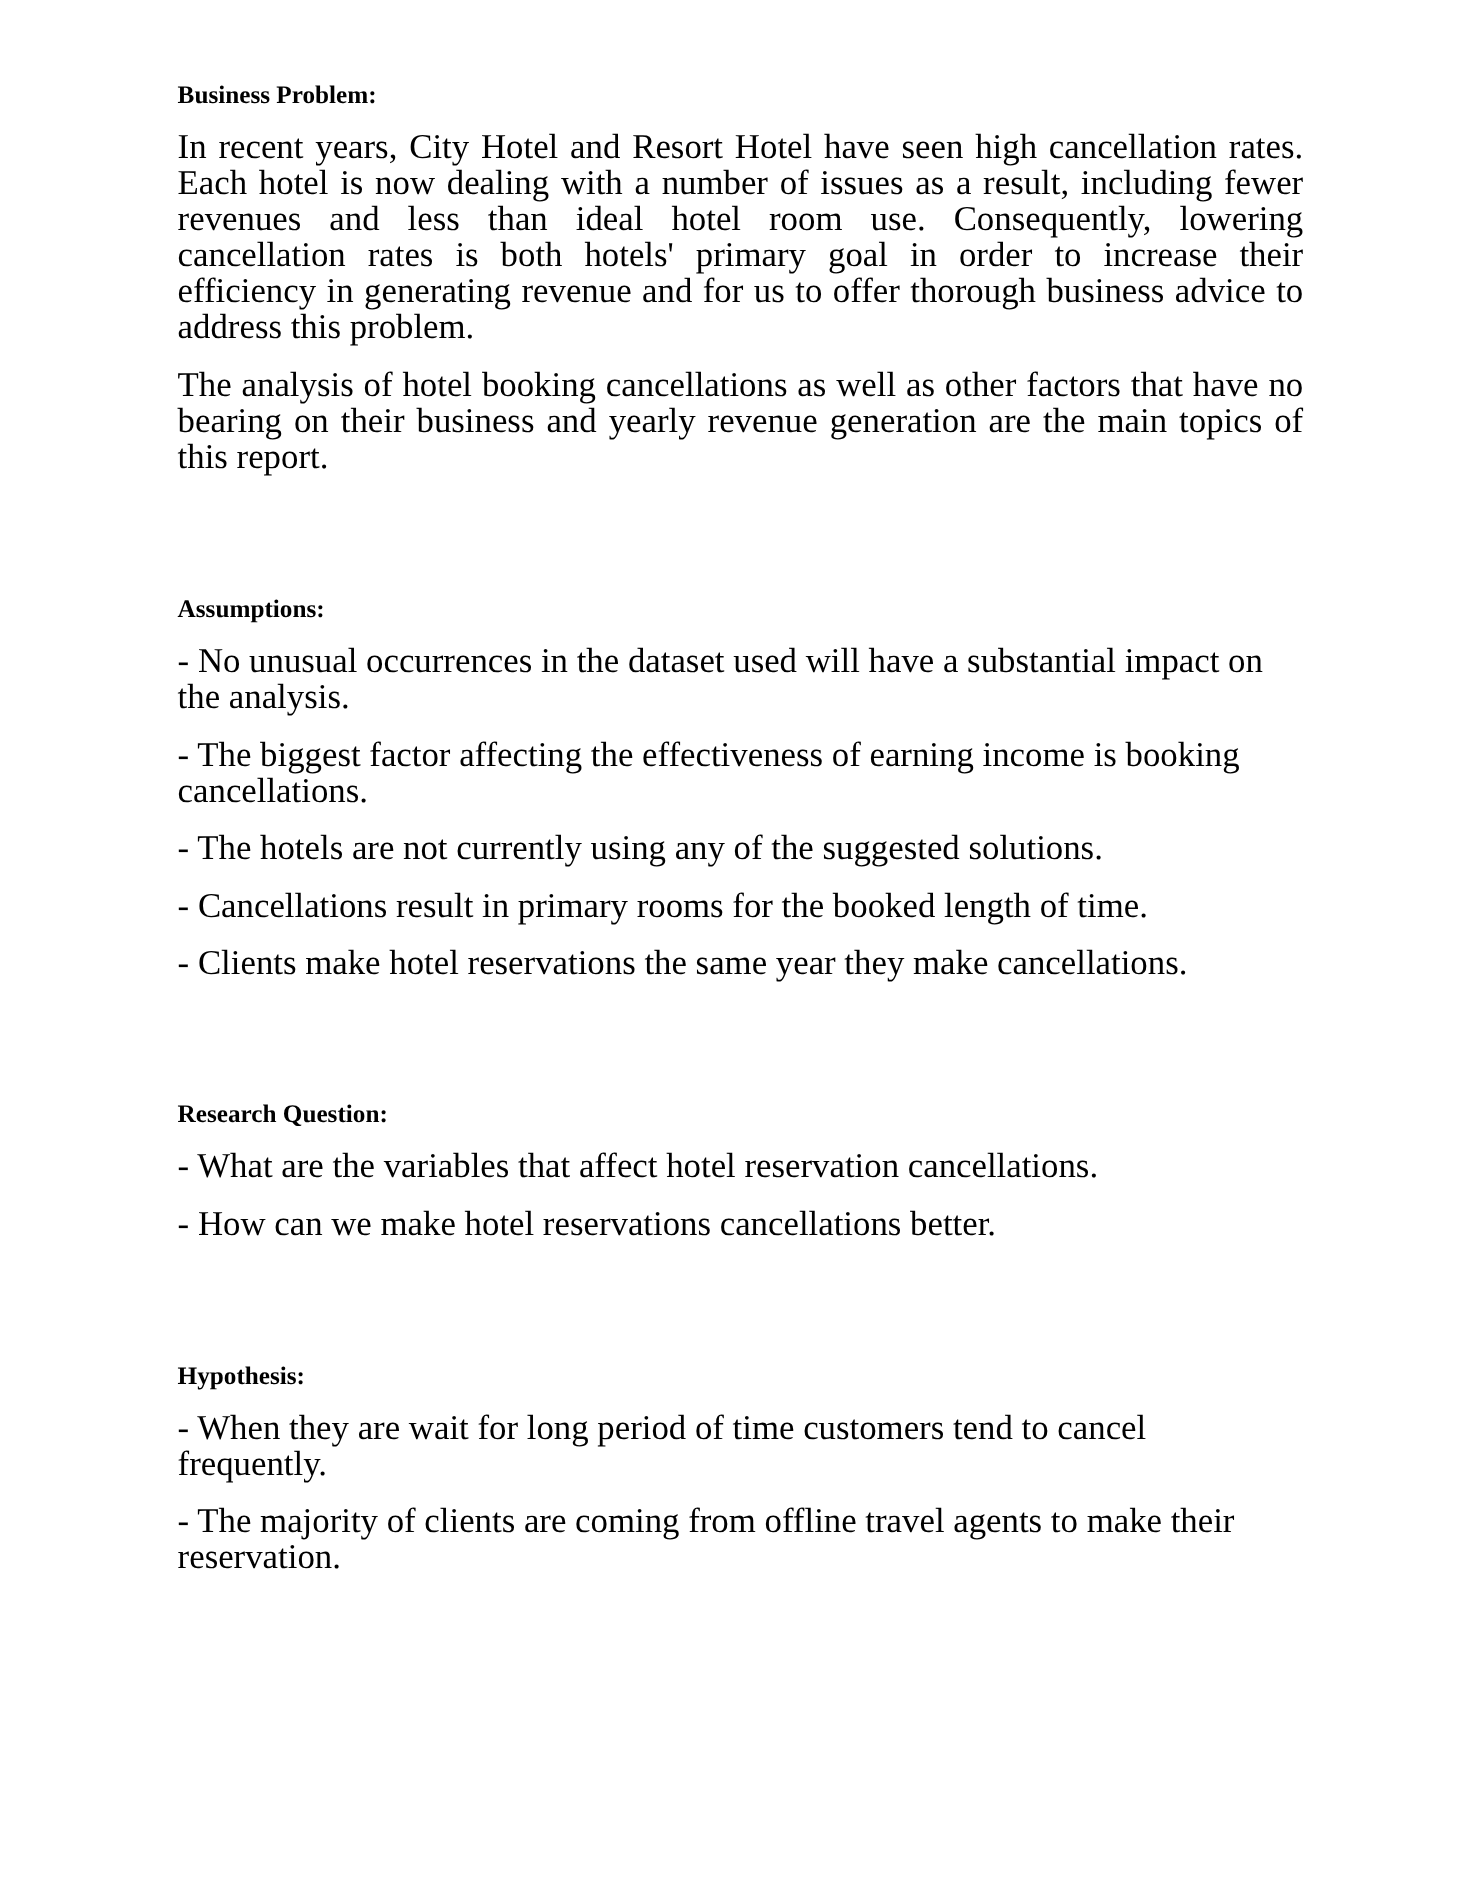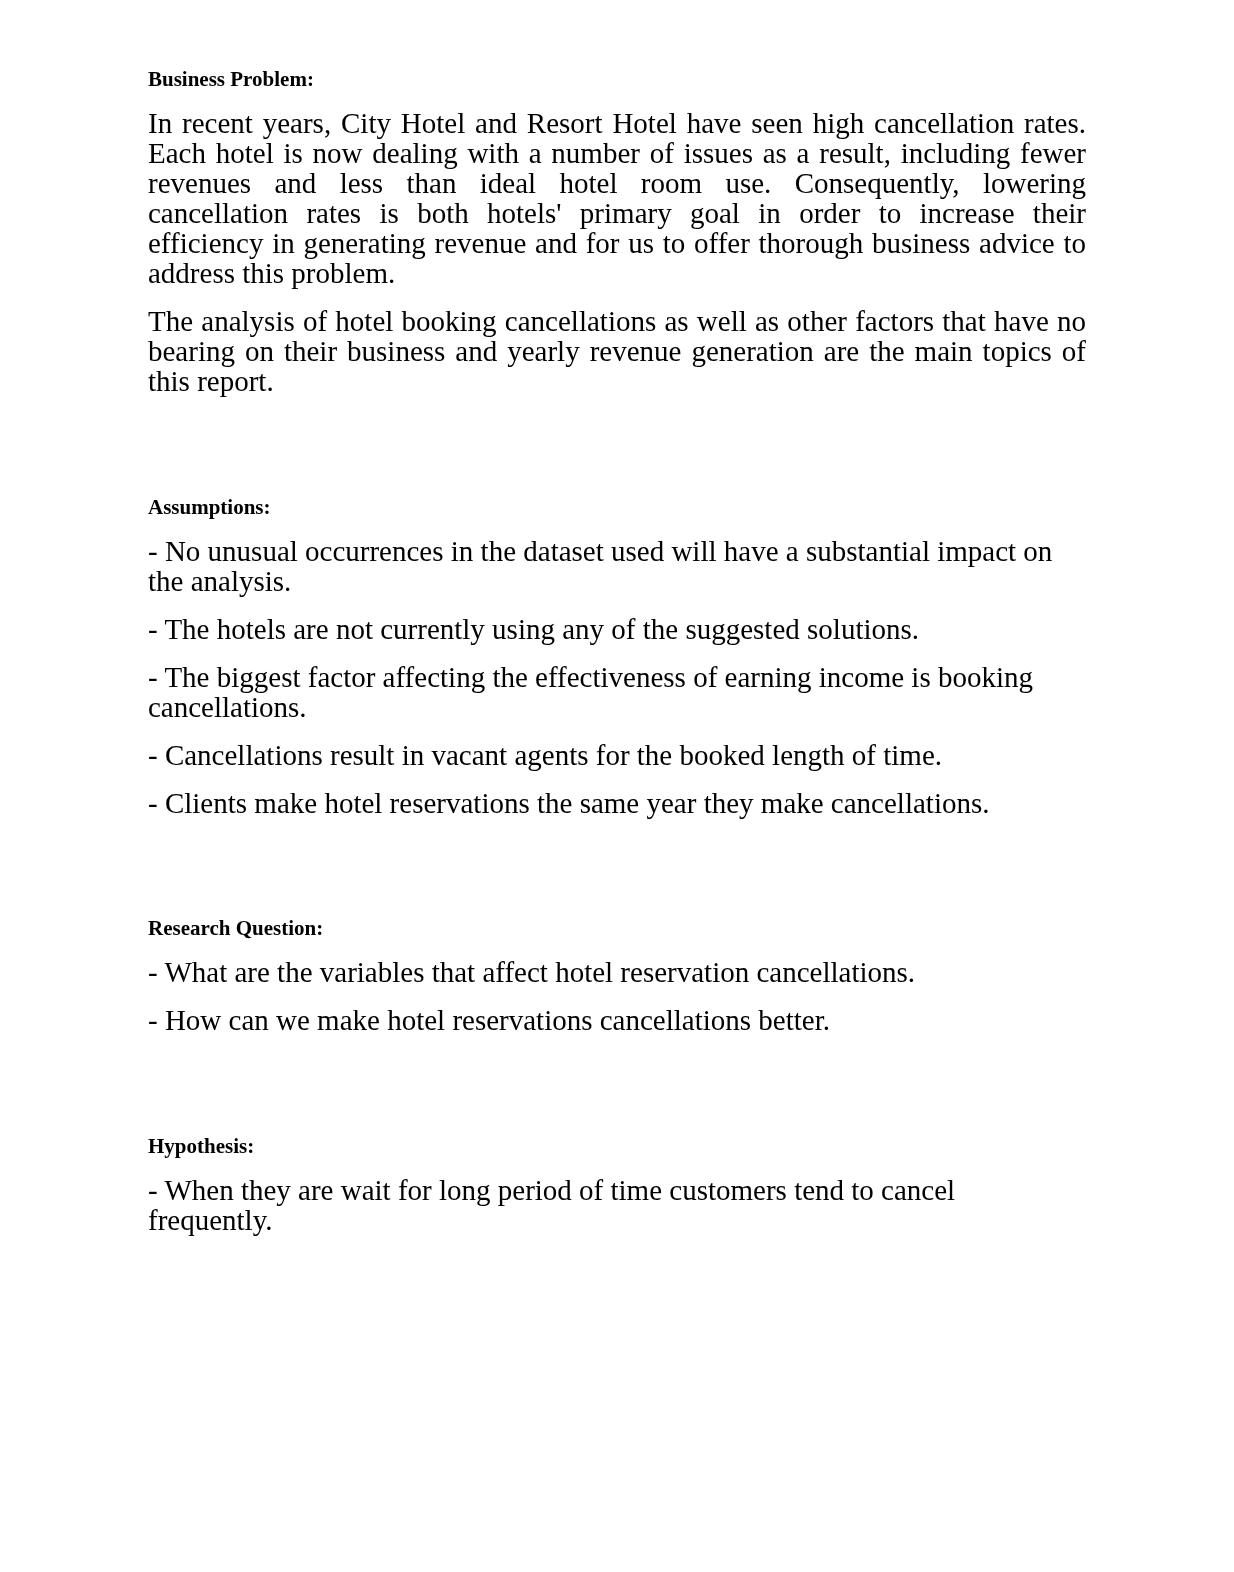--- a/index.html
+++ b/index.html
@@ -52,30 +52,31 @@
 
   <section>
     <h2>Business Problem:</h2>
     <p class="justified">In recent years, City Hotel and Resort Hotel have seen high cancellation rates. Each hotel is now dealing with a number of issues as a result, including fewer revenues and less than ideal hotel room use. Consequently, lowering cancellation rates is both hotels' primary goal in order to increase their efficiency in generating revenue and for us to offer thorough business advice to address this problem.</p>
     <p class="justified">The analysis of hotel booking cancellations as well as other factors that have no bearing on their business and yearly revenue generation are the main topics of this report.</p>
   </section>
 
   <section class="section-gap-1">
     <h2>Assumptions:</h2>
     <p class="bullet-line">- No unusual occurrences in the dataset used will have a substantial impact on the analysis.</p>
+    <p class="bullet-line">- The biggest factor affecting the effectiveness of earning income is booking cancellations.</p>
     <p class="bullet-line">- The hotels are not currently using any of the suggested solutions.</p>
-    <p class="bullet-line">- The biggest factor affecting the effectiveness of earning income is booking cancellations.</p>
-    <p class="bullet-line">- Cancellations result in vacant agents for the booked length of time.</p>
+    <p class="bullet-line">- Cancellations result in primary rooms for the booked length of time.</p>
     <p class="bullet-line">- Clients make hotel reservations the same year they make cancellations.</p>
   </section>
 
   <section class="section-gap-2">
     <h2>Research Question:</h2>
     <p class="bullet-line">- What are the variables that affect hotel reservation cancellations.</p>
     <p class="bullet-line">- How can we make hotel reservations cancellations better.</p>
   </section>
 
   <section class="section-gap-3">
     <h2>Hypothesis:</h2>
     <p class="bullet-line">- When they are wait for long period of time customers tend to cancel frequently.</p>
+    <p class="bullet-line">- The majority of clients are coming from offline travel agents to make their reservation.</p>
   </section>
 
 </div>
 
 </body></html>

